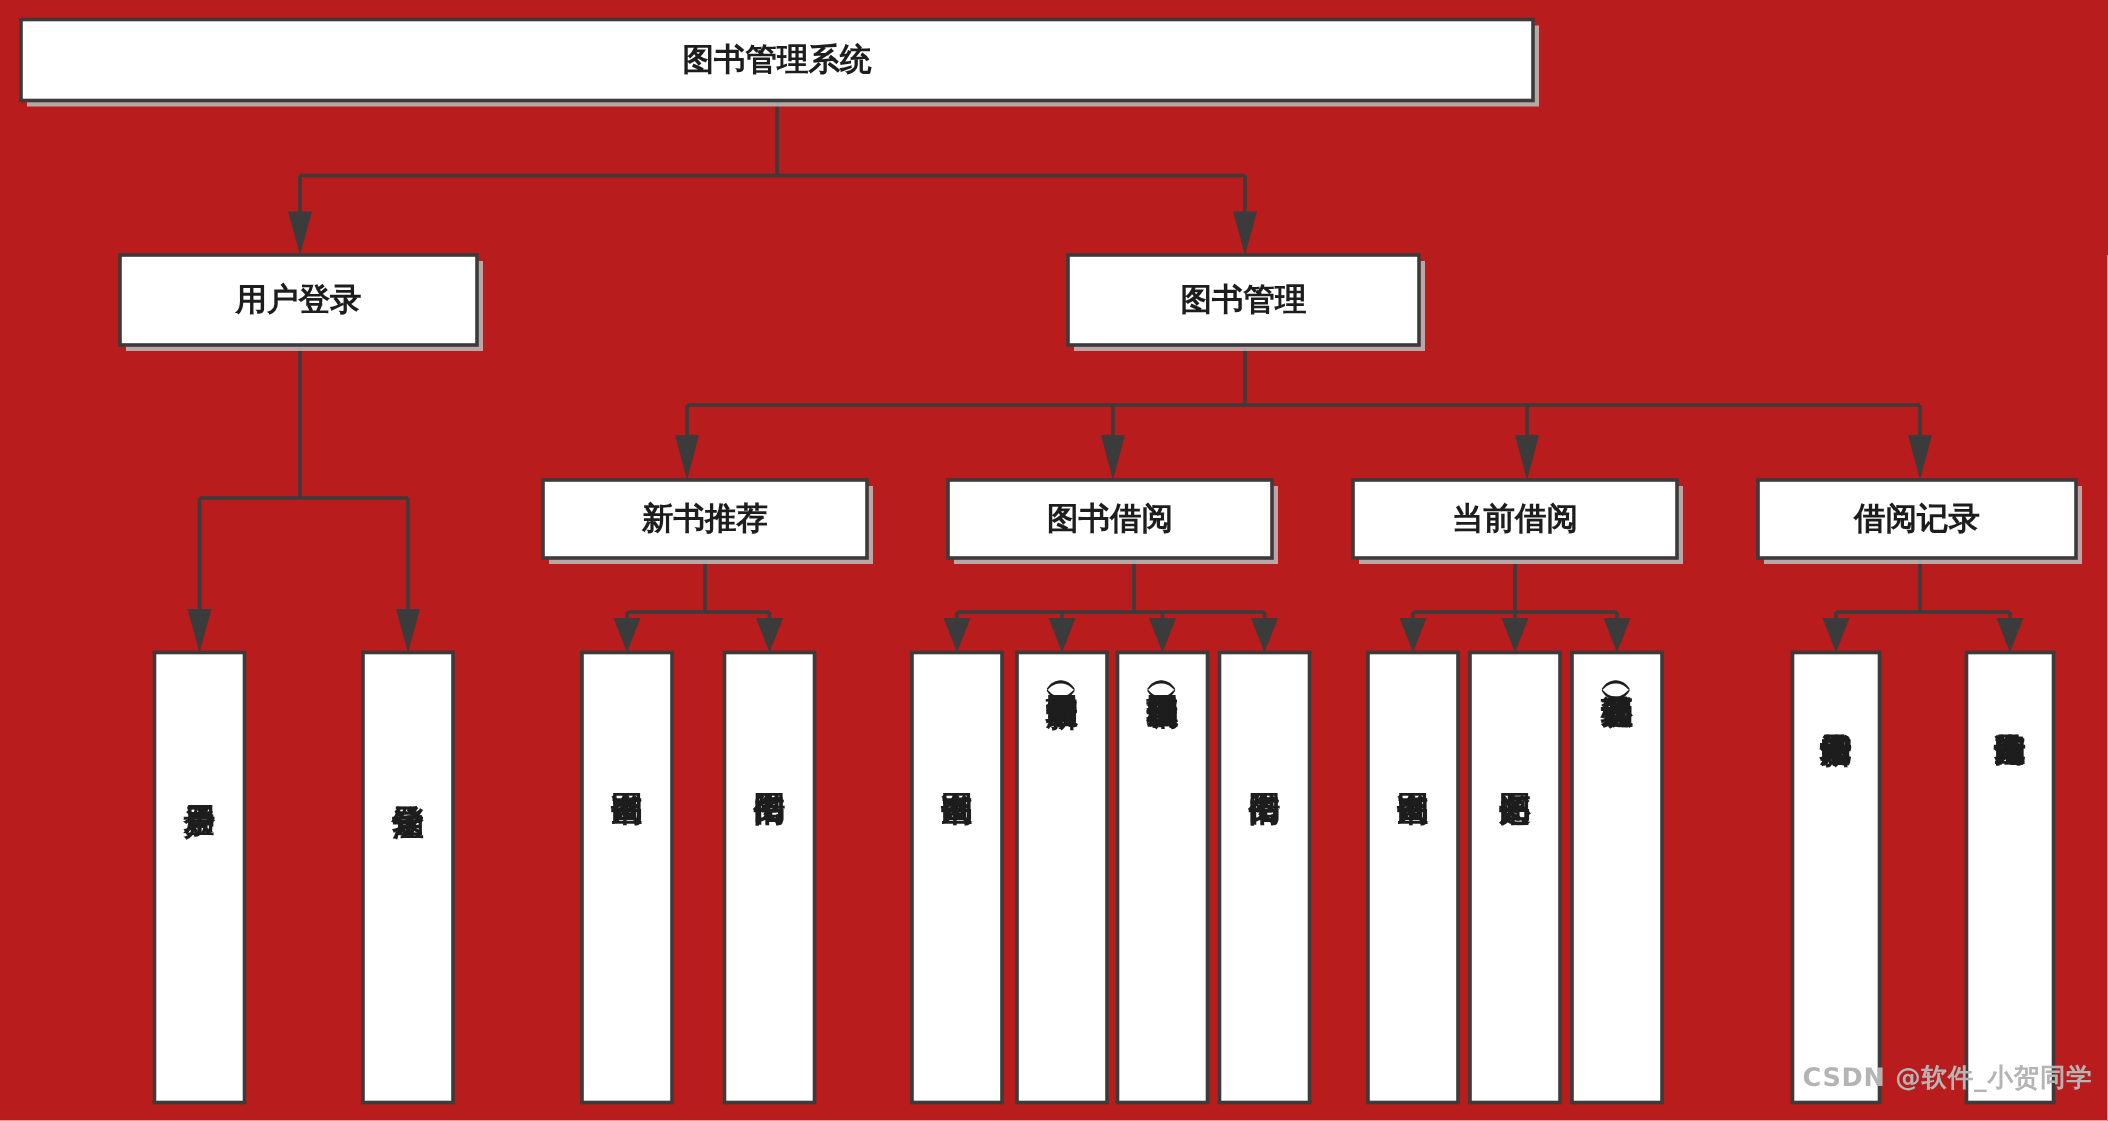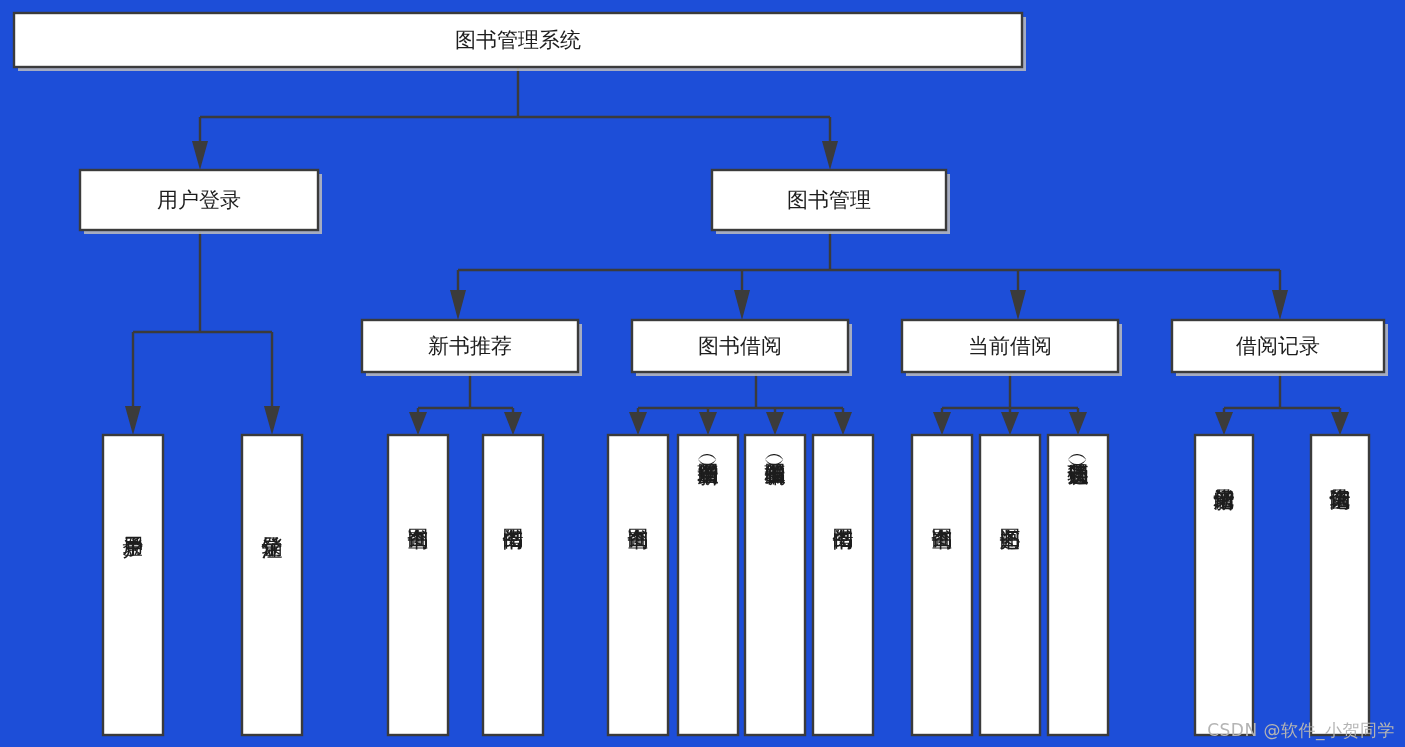--- a/index.html
+++ b/index.html
@@ -8,22 +8,23 @@
     padding: 0;
     background: #ffffff;
   }
   body {
     font-family: "DejaVu Sans", "Liberation Sans", sans-serif;
   }
   #diagram-root {
     position: relative;
     width: 1405px;
     height: 747px;
-    background: #1d4ed8;
+    background: #b91c1c;
     overflow: hidden;
+    font-weight: bold;
   }
   svg#tree-svg {
     position: absolute;
     left: 0;
     top: 0;
     width: 1405px;
     height: 747px;
   }
   .node-box {
     fill: #ffffff;
@@ -55,21 +56,21 @@
     fill: #1d1d1d;
     font-family: "DejaVu Sans", "Liberation Sans", sans-serif;
     font-size: 21px;
     text-anchor: middle;
     writing-mode: tb;
     glyph-orientation-vertical: 0;
   }
   .watermark {
     position: absolute;
     right: 10px;
-    bottom: 5px;
+    bottom: 17px;
     font-family: "DejaVu Sans", "Liberation Sans", sans-serif;
     font-size: 17px;
     color: #b4b4b4;
     white-space: nowrap;
     letter-spacing: 0.5px;
     user-select: none;
   }
 </style>
 </head>
 <body>

